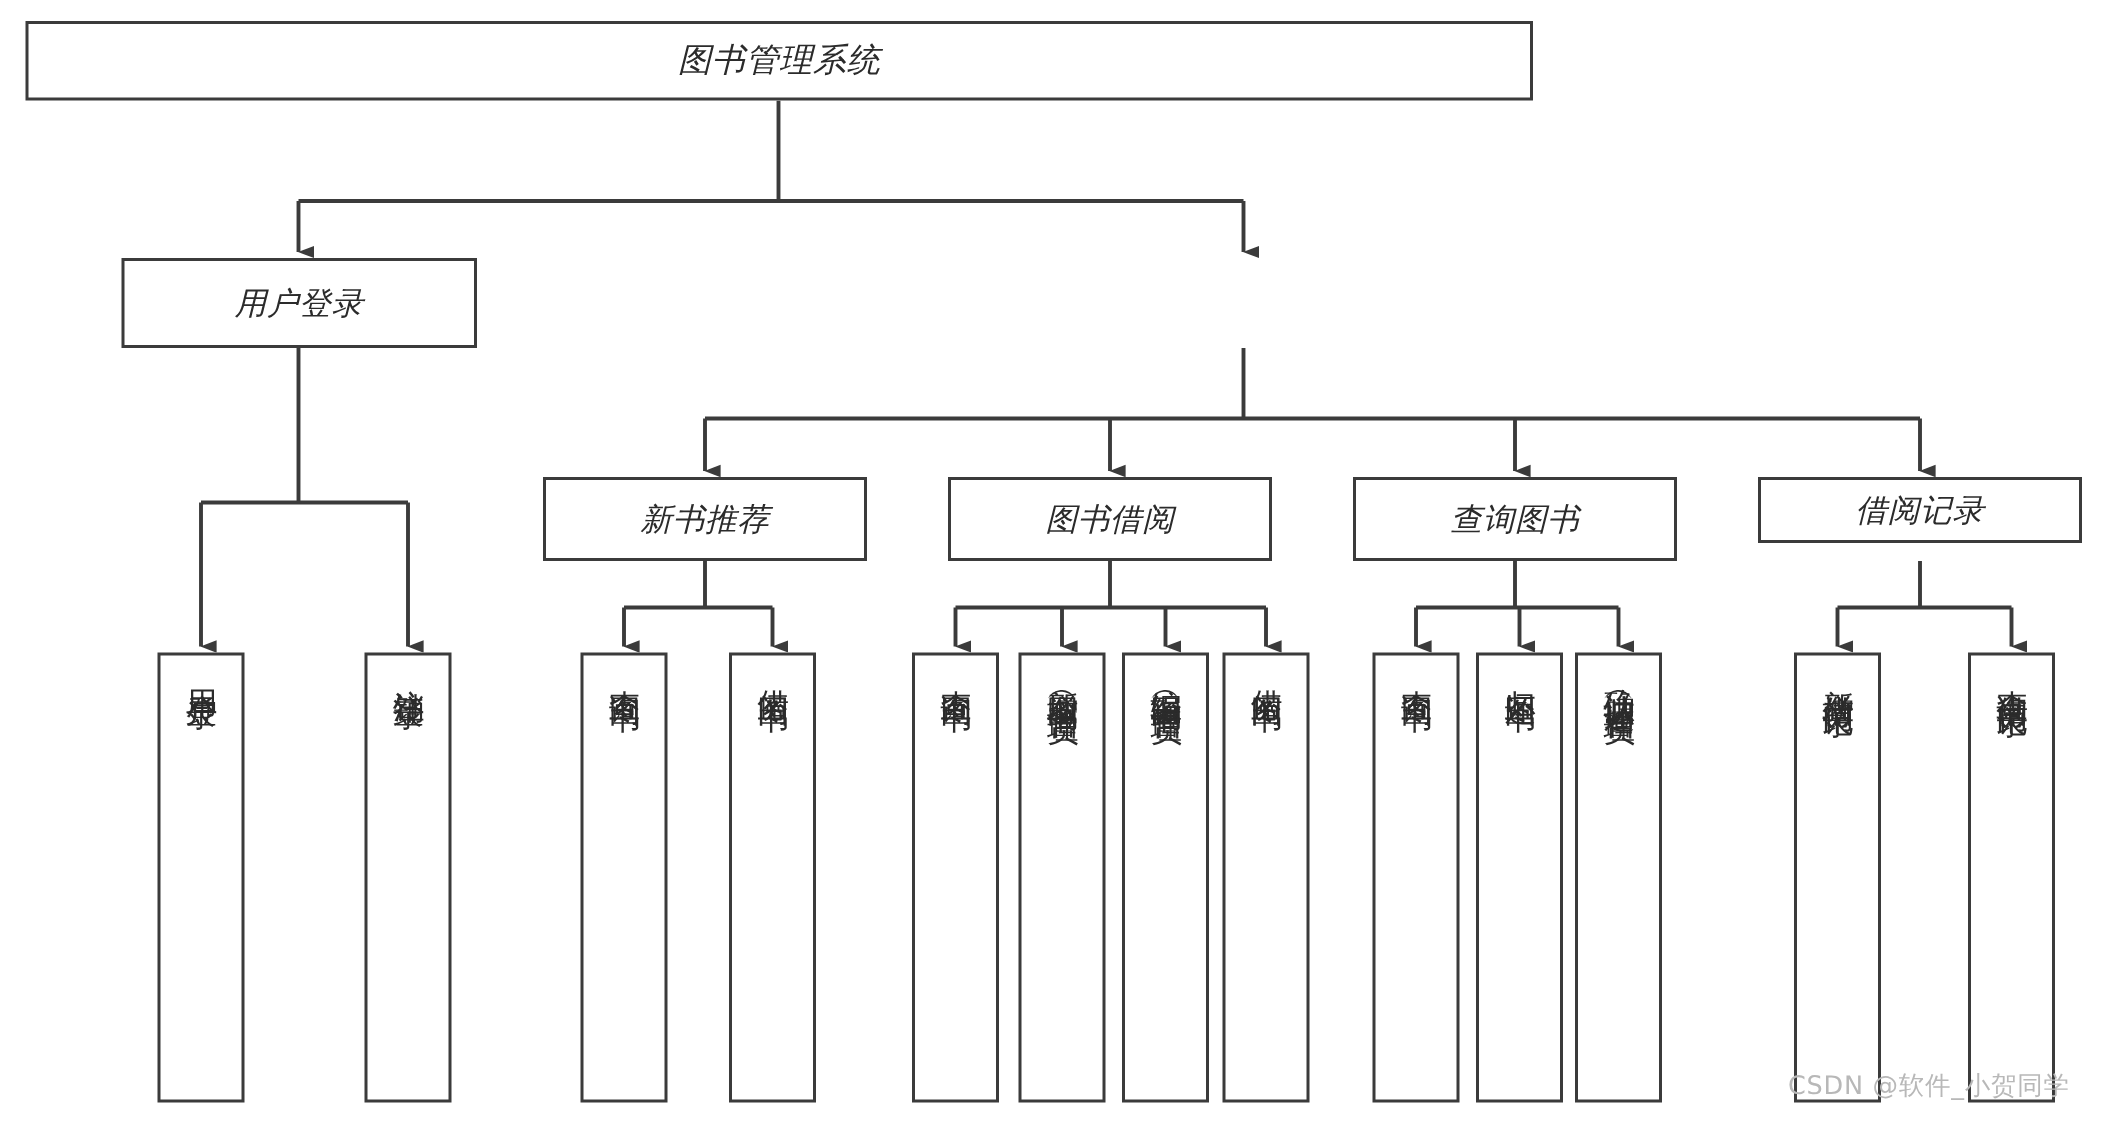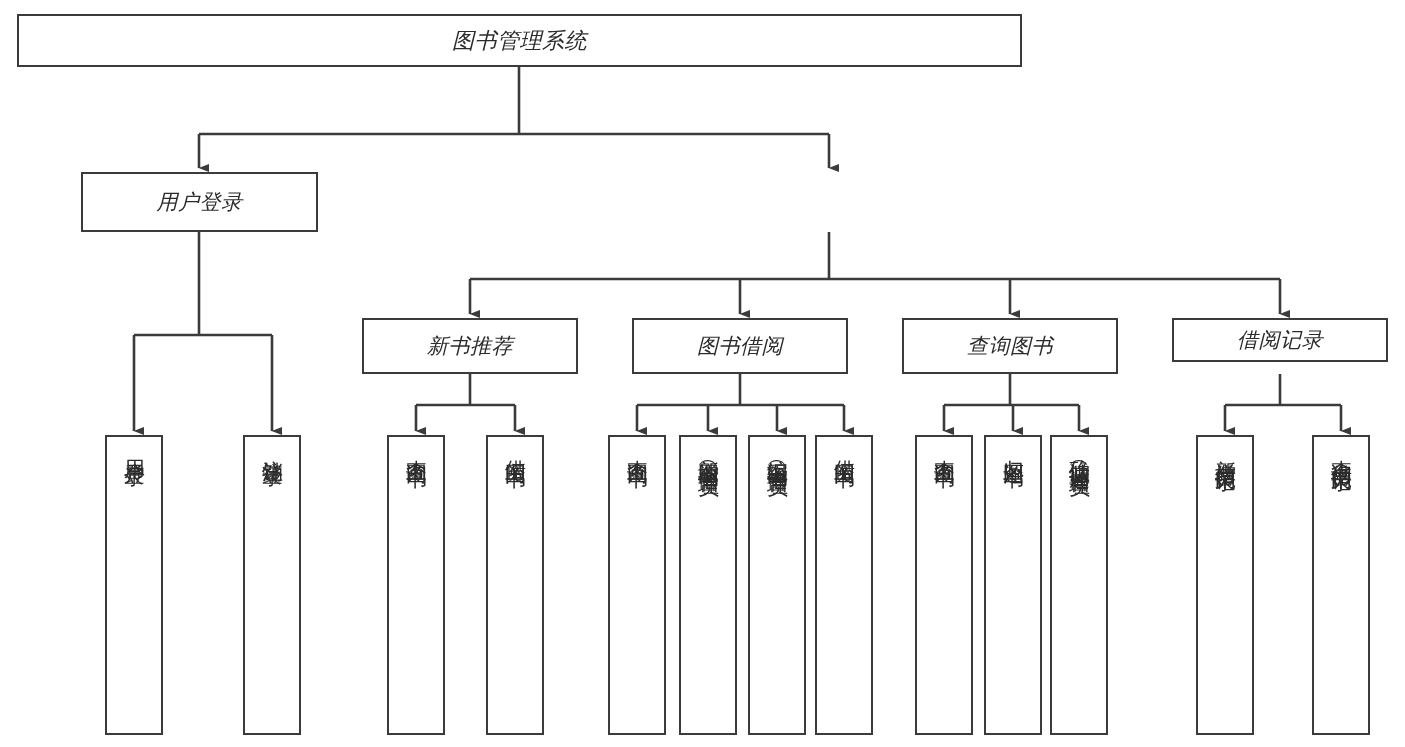--- a/index.html
+++ b/index.html
@@ -186,14 +186,15 @@
   <div class="node vert" style="left:1050px; top:435px; width:58px; height:300px;">
     <span class="node-label">确认归还（管理员）</span>
   </div>
   <div class="node vert" style="left:1196px; top:435px; width:58px; height:300px;">
     <span class="node-label">新增借阅记录</span>
   </div>
   <div class="node vert" style="left:1312px; top:435px; width:58px; height:300px;">
     <span class="node-label">查询借阅记录</span>
   </div>
 
+  <div class="watermark">CSDN @软件_小贺同学</div>
 
 </div>
 
 </body></html>

